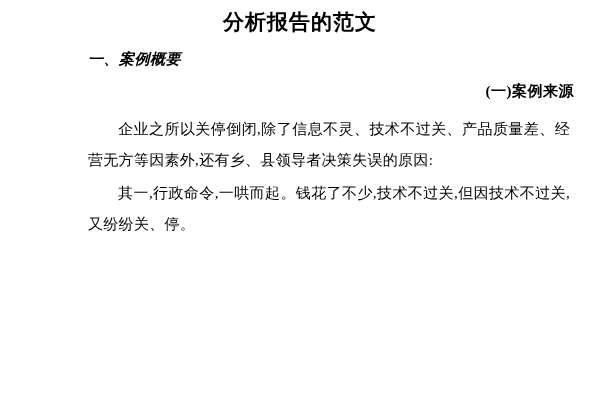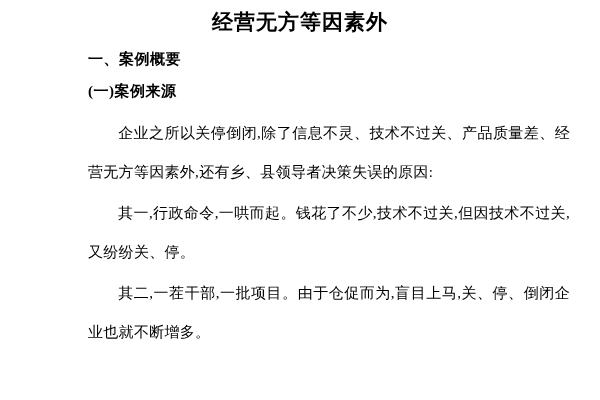--- a/index.html
+++ b/index.html
@@ -29,54 +29,55 @@
     letter-spacing: 1px;
     margin: 2px 0 14px 0;
     font-family: "Liberation Serif", "DejaVu Serif", serif;
   }
   .heading {
     font-size: 15px;
     font-weight: bold;
     margin: 0 0 13px 0;
     padding-left: 62px;
     letter-spacing: 0.5px;
+    font-style: italic;
   }
   .subheading {
     font-size: 15px;
     font-weight: bold;
     margin: 0 0 13px 0;
     padding-left: 62px;
     letter-spacing: 0.5px;
+    text-align: right;
   }
   .para {
     font-size: 15px;
-    line-height: 39px;
+    line-height: 31px;
     margin: 0 0 2px 0;
     padding: 0 4px 0 62px;
     text-align: justify;
     text-justify: inter-ideograph;
     letter-spacing: 0.3px;
   }
   .para .indent {
     display: inline-block;
     width: 30px;
   }
 </style>
 </head>
 <body>
 
 <div class="page">
 
-  <div class="doc-title">经营无方等因素外</div>
+  <div class="doc-title">分析报告的范文</div>
 
   <div class="heading">一、案例概要</div>
 
   <div class="subheading">(一)案例来源</div>
 
 
   <div class="para"><span class="indent"></span><span>企业之所以关停倒闭,除了信息不灵、技术不过关、产品质量差、经营无方等因素外,还有乡、县领导者决策失误的原因:</span></div>
 
   <div class="para"><span class="indent"></span><span>其一,行政命令,一哄而起。钱花了不少,技术不过关,但因技术不过关,又纷纷关、停。</span></div>
 
-  <div class="para"><span class="indent"></span><span>其二,一茬干部,一批项目。由于仓促而为,盲目上马,关、停、倒闭企业也就不断增多。</span></div>
 
 
 </div>
 
 </body></html>

